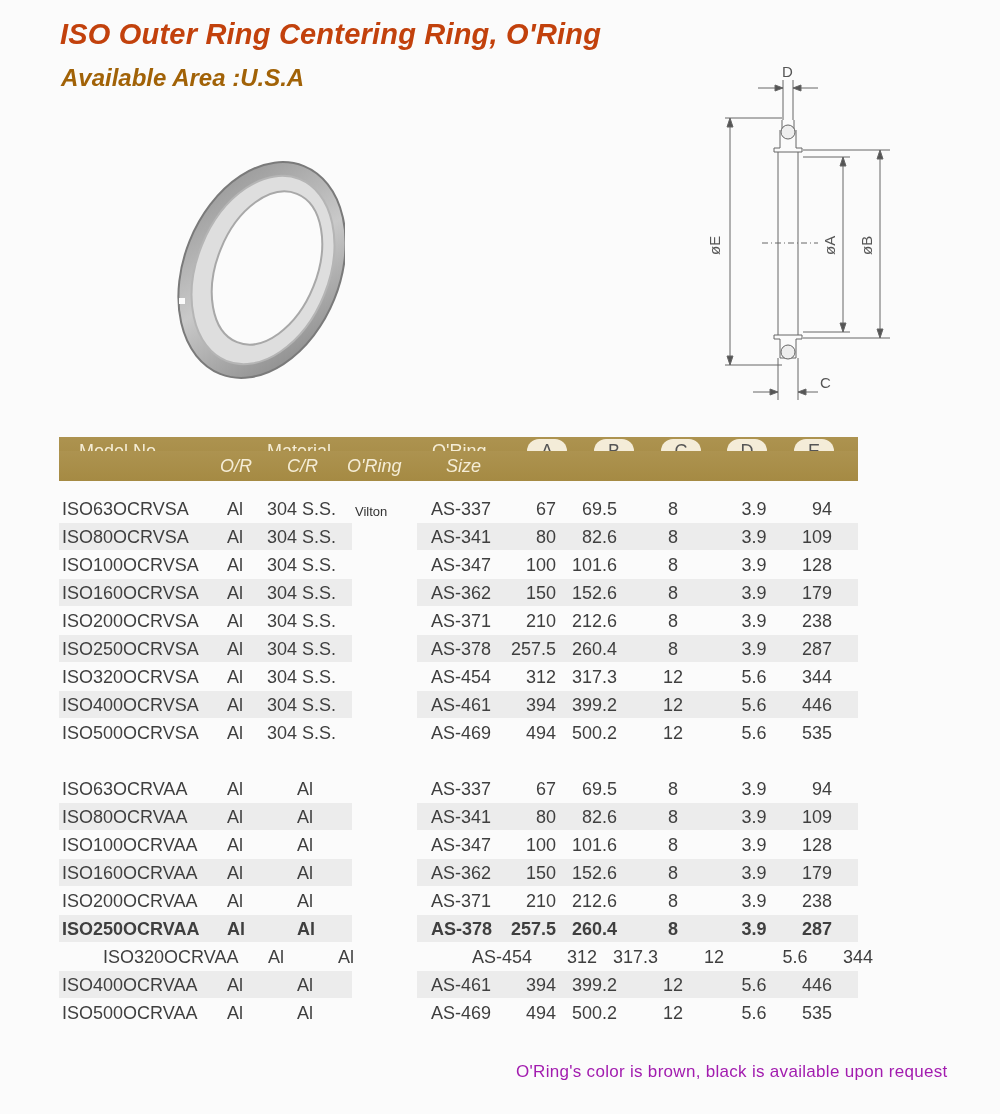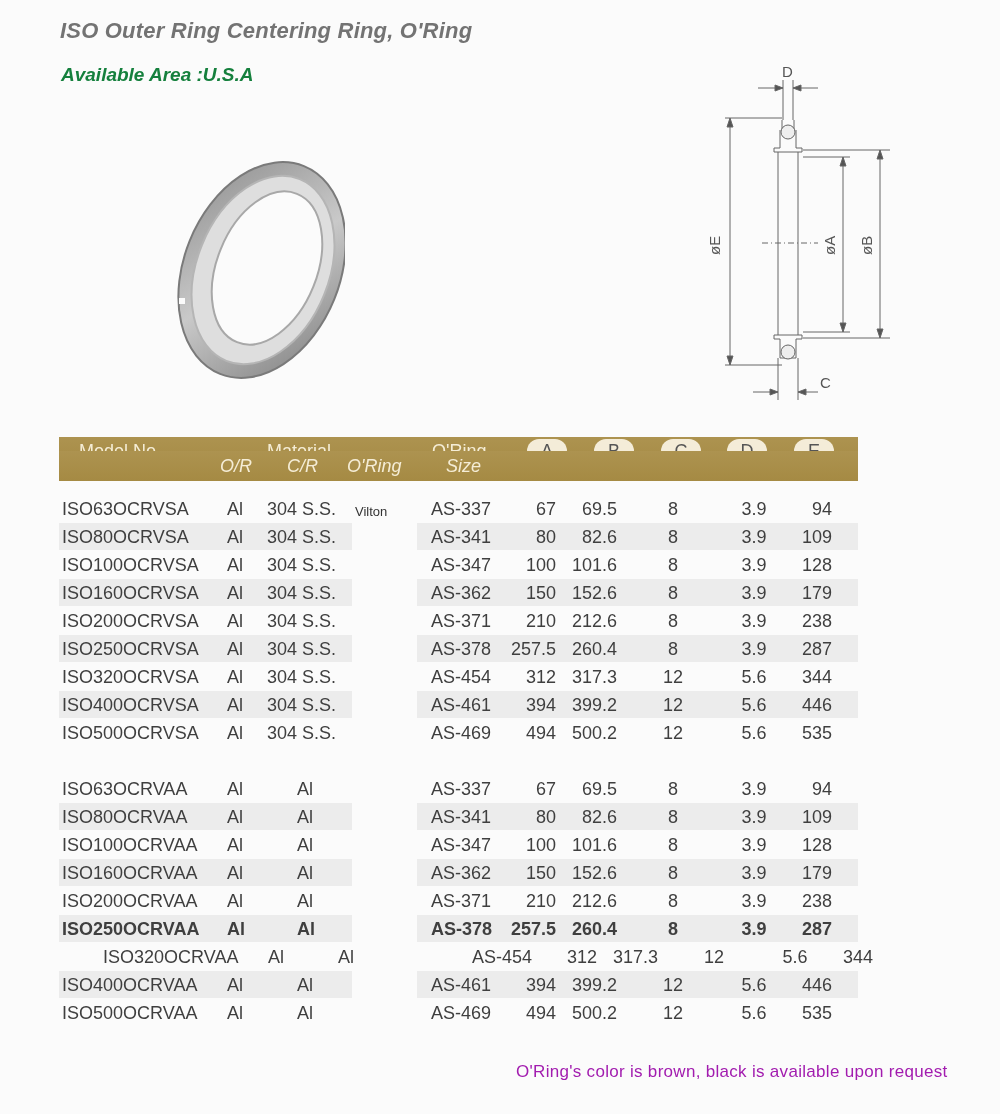--- a/index.html
+++ b/index.html
@@ -1,26 +1,26 @@
 <!DOCTYPE html>
 <html><head>
 <meta charset="utf-8">
 <style>
   html, body { margin: 0; padding: 0; }
   body {
     width: 1000px; height: 1114px; background: #fbfbfb; position: relative; overflow: hidden;
     font-family: "Liberation Sans", sans-serif; color: #4a4a4a;
   }
   .title {
-    position: absolute; left: 60px; top: 18px; font-size: 22px; font-weight: bold; font-style: italic;
-    color: #737373; letter-spacing: 0.2px;
+    position: absolute; left: 60px; top: 18px; font-size: 29px; font-weight: bold; font-style: italic;
+    color: #c2410c; letter-spacing: 0.2px;
   }
   .subtitle {
-    position: absolute; left: 61px; top: 64px; font-size: 19px; font-weight: bold; font-style: italic;
-    color: #15803d;
+    position: absolute; left: 61px; top: 64px; font-size: 24px; font-weight: bold; font-style: italic;
+    color: #a16207;
   }
   .ring-photo { position: absolute; left: 175px; top: 150px; width: 170px; height: 240px; }
   .diagram { position: absolute; left: 690px; top: 60px; width: 220px; height: 345px; }
 
   .hdr1, .hdr2 {
     position: absolute; left: 59px; width: 799px; background: #a88e45;
     background: linear-gradient(180deg, #ad9350 0%, #a58a43 100%);
     color: #f5edd6; font-size: 18px;
   }
   .hdr1 { top: 421px; height: 32px; margin-top: 16px; }

